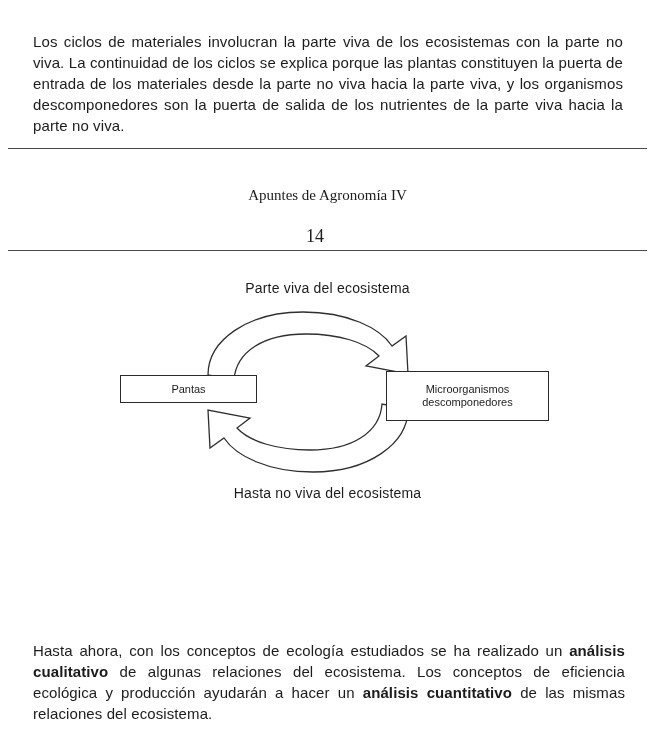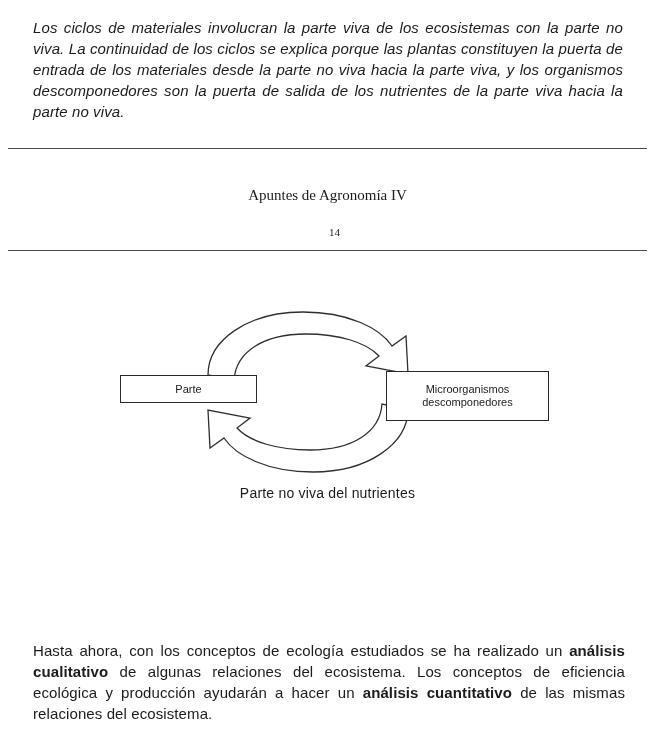--- a/index.html
+++ b/index.html
@@ -35,22 +35,21 @@
     text-align: center;
   }
   .prev-footer {
     top: 155px;
     font-size: 15px;
     margin-top: 32px;
   }
   .pgnum {
     position: absolute;
     top: 226px; left: 306px;
-    font-size: 11px;
-    margin-left: 23px;
+    font-size: 18px;
   }
   .htitle {
     position: absolute;
     top: 226px; right: 24px;
     font-size: 15px;
   }
   .diag-label {
     font-size: 14px;
     letter-spacing: 0.2px;
   }
@@ -73,40 +72,41 @@
     line-height: 13px;
   }
   .dbox-left { left: 120px; top: 375px; width: 137px; height: 28px; }
   .dbox-right { left: 386px; top: 371px; width: 163px; height: 50px; padding: 0 12px; }
   .caption {
     top: 539px;
     font-weight: bold;
     font-size: 13.5px;
     letter-spacing: 0.1px;
   }
-  .p1 { left: 33px; top: 17px; width: 590px; font-style: italic; }
+  .p1 { left: 33px; top: 31px; width: 590px; }
   .p2 { left: 33px; top: 640px; width: 592px; }
   .rule-1 { top: 148px; left: 8px; width: 639px; }
   .rule-2 { top: 250px; left: 8px; width: 639px; }
   svg path { fill: #ffffff; stroke: #2f2f2f; stroke-width: 1.3; stroke-linejoin: miter; }
 </style>
 </head>
 <body>
 
 <div class="page">
 
   <div class="para p1">Los ciclos de materiales involucran la parte viva de los ecosistemas con la parte no viva. La continuidad de los ciclos se explica porque las plantas constituyen la puerta de entrada de los materiales desde la parte no viva hacia la parte viva, y los organismos descomponedores son la puerta de salida de los nutrientes de la parte viva hacia la parte no viva.</div>
 
   <div class="rule rule-1"></div>
 
   <div class="center-line serif prev-footer">Apuntes de Agronomía IV</div>
 
   <div class="serif pgnum">14</div>
   <div class="rule rule-2"></div>
 
+  <div class="center-line diag-label diag-top">Parte viva del ecosistema</div>
 
   <svg class="diagram-svg" viewBox="0 0 440 185" aria-hidden="true">
 
     <path d="M 100 75
              C 100 40, 140 12, 195 12
              C 240 12, 272 28, 284 46
              L 298 36
              L 300 74
              L 258 66
              L 271 56
@@ -120,25 +120,25 @@
              L 102 148
              L 100 110
              L 142 118
              L 129 128
              C 142 142, 170 150, 202 150
              C 245 150, 272 132, 274 104
              Z"></path>
   </svg>
 
   <div class="dbox dbox-left">
-    <span>Parte</span>
+    <span>Pantas</span>
   </div>
 
   <div class="dbox dbox-right">
     <span>Microorganismos descomponedores</span>
   </div>
 
-  <div class="center-line diag-label diag-bottom">Parte no viva del nutrientes</div>
+  <div class="center-line diag-label diag-bottom">Hasta no viva del ecosistema</div>
 
 
   <div class="para p2"><span>Hasta ahora, con los conceptos de ecología estudiados se ha realizado un </span><b>análisis cualitativo</b><span> de algunas relaciones del ecosistema.  Los conceptos de eficiencia ecológica y producción ayudarán a hacer un </span><b>análisis cuantitativo</b><span> de las mismas relaciones del ecosistema.</span></div>
 
 </div>
 
 </body></html>

